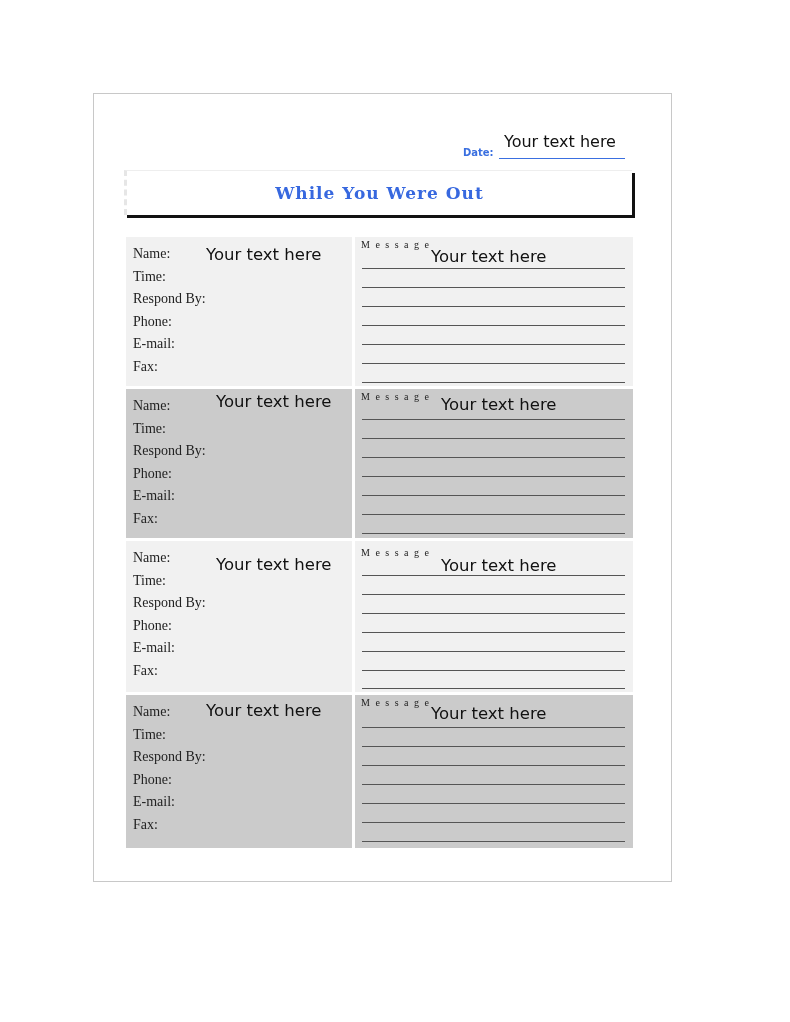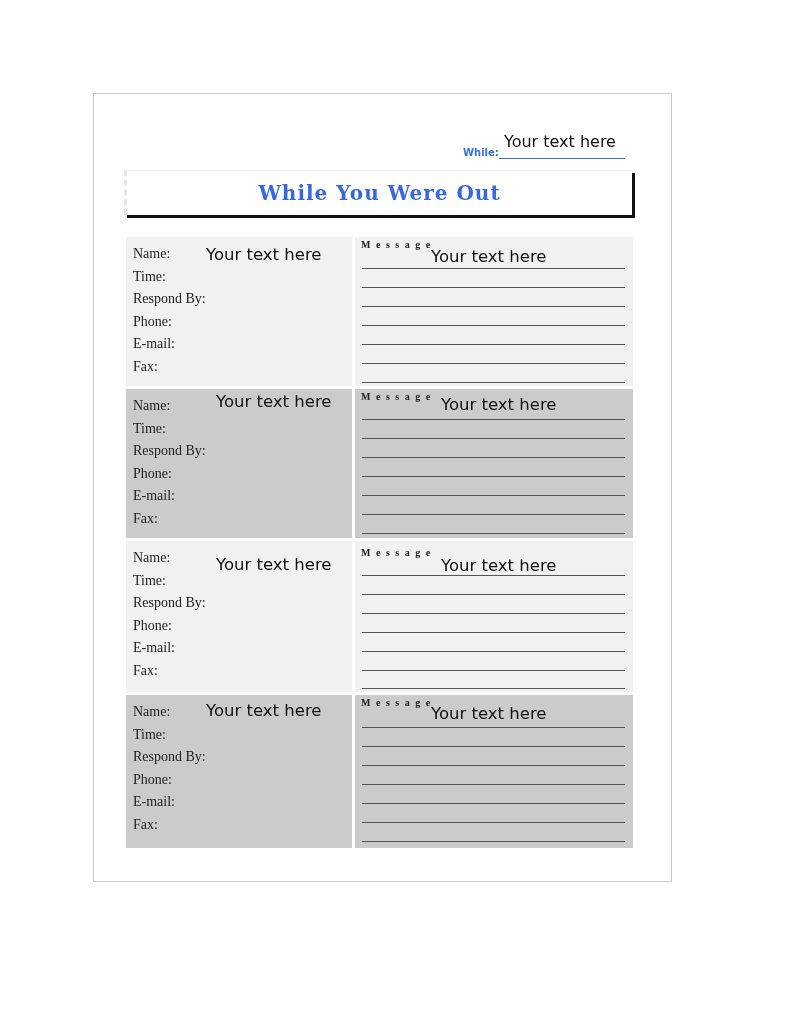--- a/index.html
+++ b/index.html
@@ -3,40 +3,40 @@
 <meta charset="utf-8">
 <style>
   html, body { margin:0; padding:0; background:#ffffff; }
   body { width:790px; height:1022px; position:relative; overflow:hidden; font-family:"Liberation Serif", serif; }
   .page { position:absolute; left:93px; top:93px; width:579px; height:789px; border:1px solid #c8c8c8; background:#fff; box-sizing:border-box; }
   .date-wrap { position:absolute; left:463px; top:130px; width:162px; height:32px; }
   .date-label { position:absolute; left:0; top:17px; font-family:"DejaVu Sans", sans-serif; font-size:10px; font-weight:bold; color:#3a6fe0; }
   .date-line { position:absolute; left:36px; top:28px; width:126px; border-bottom:1.5px solid #3a6fe0; }
   .date-value { position:absolute; left:41px; top:2px; font-family:"DejaVu Sans", sans-serif; font-size:16px; color:#111; white-space:nowrap; }
   .banner { position:absolute; left:124px; top:170px; width:508px; height:45px; background:#fff; border-left:3px dashed #e6e6e6; border-top:1px solid #eee; box-shadow:3px 3px 0 #111; box-sizing:border-box; display:flex; align-items:center; justify-content:center; }
-  .banner-title { font-family:"DejaVu Serif", serif; font-weight:bold; font-size:20px; color:#3768df; letter-spacing:1px; }
+  .banner-title { font-family:"DejaVu Serif", serif; font-weight:bold; font-size:17px; color:#3768df; letter-spacing:1px; }
   .block { position:absolute; left:126px; width:507px; }
   .left { position:absolute; left:0; top:0; width:226px; height:100%; }
   .right { position:absolute; left:229px; top:0; width:278px; height:100%; }
   .light .left, .light .right { background:#f1f1f1; }
   .dark .left, .dark .right { background:#cbcbcb; }
   .fields { position:absolute; left:7px; top:9px; margin:0; padding:0; list-style:none; }
   .fields li { font-size:14px; color:#222; height:22.6px; line-height:16px; }
   .name-value { position:absolute; top:8px; font-family:"DejaVu Sans", sans-serif; font-size:16.5px; color:#111; white-space:nowrap; }
-  .msg-label { position:absolute; left:6px; top:2px; font-size:10px; font-weight:bold; letter-spacing:5.5px; color:#222; }
+  .msg-label { position:absolute; left:6px; top:2px; font-size:10px; font-weight:normal; letter-spacing:5.5px; color:#222; }
   .msg-value { position:absolute; top:10px; font-family:"DejaVu Sans", sans-serif; font-size:16.5px; color:#111; white-space:nowrap; }
   .msg-line { position:absolute; left:7px; width:263px; border-bottom:1.3px solid #555; }
 </style>
 </head>
 <body>
 
 <div class="page"></div>
 
 <div class="date-wrap">
-  <span class="date-label">While:</span>
+  <span class="date-label">Date:</span>
   <span class="date-line"></span>
   <span class="date-value">Your text here</span>
 </div>
 
 <div class="banner">
   <span class="banner-title">While You Were Out</span>
 </div>
 
 <div class="block light" style="top:237px;height:149px;">
   <div class="left">

